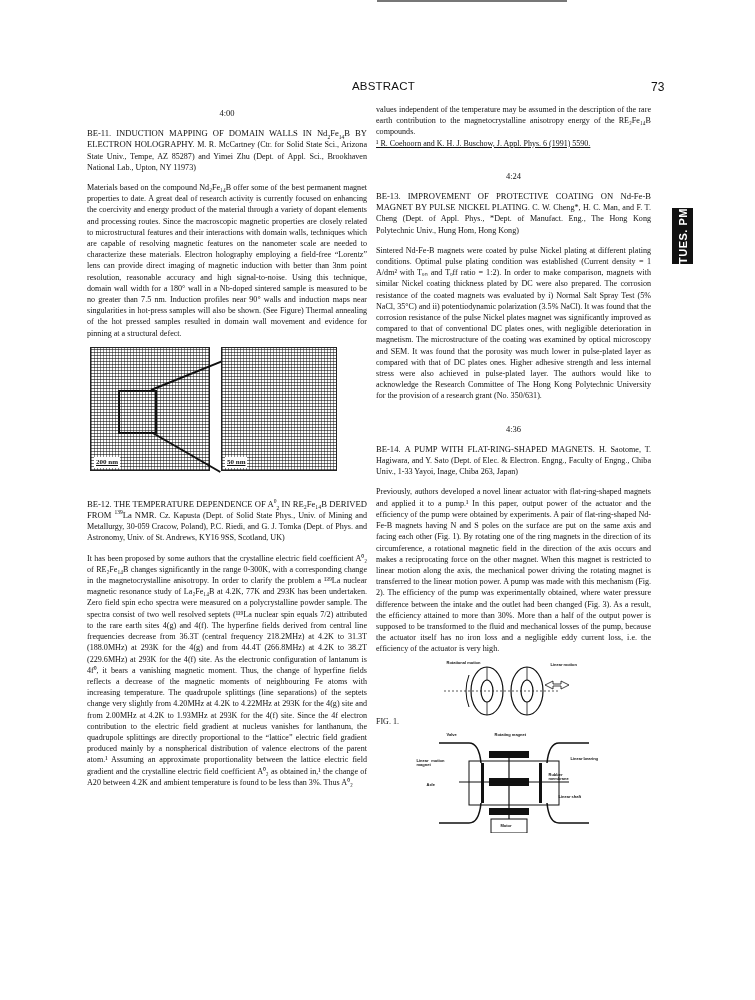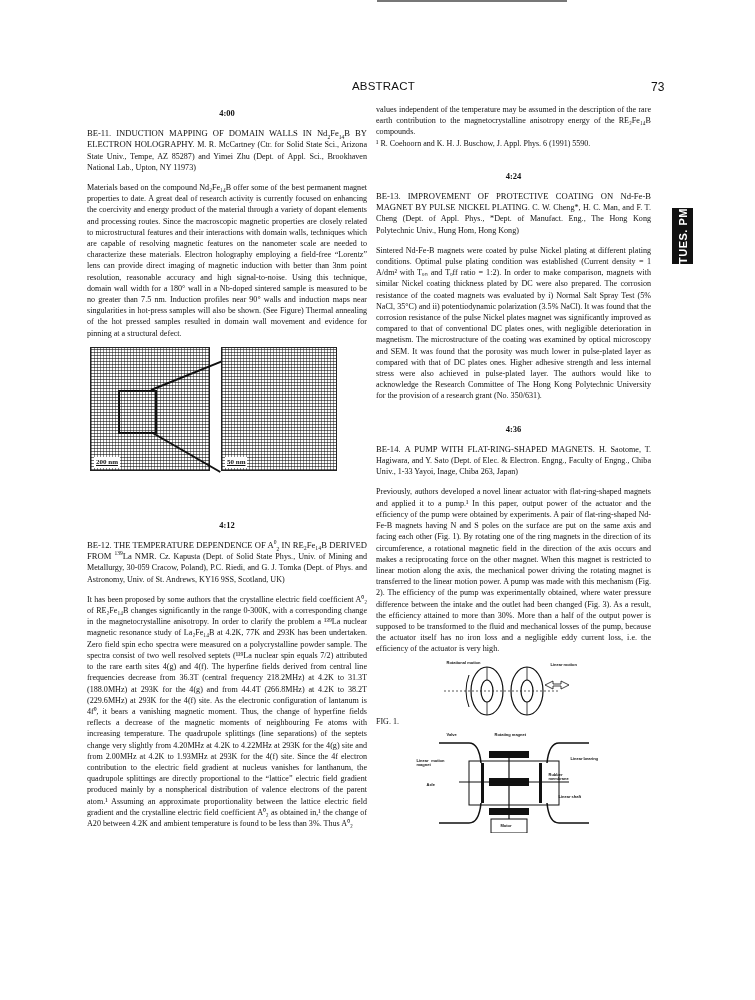--- a/index.html
+++ b/index.html
@@ -5,29 +5,29 @@
   html, body { margin:0; padding:0; background:#ffffff; }
   body { width:755px; height:1000px; position:relative; overflow:hidden;
          font-family:"Liberation Serif", serif; color:#111; }
   .topline { position:absolute; top:0; left:377px; width:190px; height:2px; background:#777; }
   .running-head { position:absolute; top:80px; left:0; width:755px; }
   .running-title { position:absolute; left:352px; top:0; font-family:"Liberation Sans", sans-serif; font-size:11.5px; letter-spacing:0.2px; }
   .page-number { position:absolute; left:651px; top:0; font-family:"Liberation Sans", sans-serif; font-size:12px; }
   .col { position:absolute; font-size:8.1px; line-height:11.2px; text-align:justify; }
   .col-left { left:87px; top:108px; width:280px; }
   .col-right { left:368px; top:104px; width:275px;margin-left:8px; }
-  .time { text-align:center; font-size:8.5px; font-weight:bold; margin:0 0 9px 0; }
+  .time { text-align:center; font-size:8.5px; font-weight:normal; margin:0 0 9px 0; }
   .abs-title { font-weight:normal; font-size:8.6px; }
   .authors { font-weight:normal; }
   .header-block { margin-bottom:9px; }
   p { margin:0; }
   .body p { text-indent:0; }
   .ref { font-size:8px; margin-top:5px; }
   sup, sub { font-size:5.5px; line-height:0; }
-  .figure1 { margin:8px 0 0 0; height:123px; position:relative; }
+  .figure1 { margin:8px 0 0 0; height:102px; position:relative; }
   .fig-panel { position:absolute; top:0; height:122px; border:1px solid #222;
      background-color:#fff;
      background-image:
       repeating-linear-gradient(0deg, rgba(0,0,0,0.55) 0 1px, transparent 1px 3px),
       repeating-linear-gradient(90deg, rgba(0,0,0,0.45) 0 1px, transparent 1px 3px);
   }
   .fig-panel.left { left:3px; width:118px; }
   .fig-panel.right { left:134px; width:114px; }
   .fig-inset { position:absolute; left:27px; top:42px; width:35px; height:40px; border:2px solid #111; }
   .scale-bar { position:absolute; bottom:2px; left:3px; font-size:7px; font-weight:bold; background:#fff; padding:0 2px; text-decoration:underline; }
@@ -76,37 +76,36 @@
       <div class="fig-line" style="left:64px; top:84px; width:80px; transform:rotate(30deg);"></div>
       <div class="fig-panel right">
         <span class="scale-bar">50 nm</span>
       </div>
     </div>
   </section>
 
   <div style="height:50px;"></div>
 
   <section>
-    <div class="time">4:12</div>
     <div class="header-block">
       <span class="abs-title">BE-12.</span>
       <span class="abs-title"> <span>THE TEMPERATURE DEPENDENCE OF A</span><sup>0</sup><sub>2</sub><span> IN RE₂Fe₁₄B DERIVED FROM </span><sup>139</sup><span>La NMR.</span></span>
       <span class="authors">Cz. Kapusta (Dept. of Solid State Phys., Univ. of Mining and Metallurgy, 30-059 Cracow, Poland), P.C. Riedi, and G. J. Tomka (Dept. of Phys. and Astronomy, Univ. of St. Andrews, KY16 9SS, Scotland, UK)</span>
     </div>
     <div class="body">
       <p>It has been proposed by some authors that the crystalline electric field coefficient A⁰₂ of RE₂Fe₁₄B changes significantly in the range 0-300K, with a corresponding change in the magnetocrystalline anisotropy. In order to clarify the problem a ¹³⁹La nuclear magnetic resonance study of La₂Fe₁₄B at 4.2K, 77K and 293K has been undertaken. Zero field spin echo spectra were measured on a polycrystalline powder sample. The spectra consist of two well resolved septets (¹³⁹La nuclear spin equals 7/2) attributed to the rare earth sites 4(g) and 4(f). The hyperfine fields derived from central line frequencies decrease from 36.3T (central frequency 218.2MHz) at 4.2K to 31.3T (188.0MHz) at 293K for the 4(g) and from 44.4T (266.8MHz) at 4.2K to 38.2T (229.6MHz) at 293K for the 4(f) site. As the electronic configuration of lantanum is 4f⁰, it bears a vanishing magnetic moment. Thus, the change of hyperfine fields reflects a decrease of the magnetic moments of neighbouring Fe atoms with increasing temperature. The quadrupole splittings (line separations) of the septets change very slightly from 4.20MHz at 4.2K to 4.22MHz at 293K for the 4(g) site and from 2.00MHz at 4.2K to 1.93MHz at 293K for the 4(f) site. Since the 4f electron contribution to the electric field gradient at nucleus vanishes for lanthanum, the quadrupole splittings are directly proportional to the “lattice” electric field gradient produced mainly by a nonspherical distribution of valence electrons of the parent atom.¹ Assuming an approximate proportionality between the lattice electric field gradient and the crystalline electric field coefficient A⁰₂ as obtained in,¹ the change of A20 between 4.2K and ambient temperature is found to be less than 3%. Thus A⁰₂</p>
     </div>
   </section>
 </div>
 
 <div class="col col-right">
 
   <section>
     <p>values independent of the temperature may be assumed in the description of the rare earth contribution to the magnetocrystalline anisotropy energy of the RE₂Fe₁₄B compounds.</p>
-    <p class="ref" style="margin-top:0;">¹ R. Coehoorn and K. H. J. Buschow, J. Appl. Phys. 6 (1991) 5590.</p>
+    <p class="ref" style="margin-top:0;text-decoration:underline;">¹ R. Coehoorn and K. H. J. Buschow, J. Appl. Phys. 6 (1991) 5590.</p>
   </section>
 
   <div style="height:22px;"></div>
 
   <section>
     <div class="time">4:24</div>
     <div class="header-block">
       <span class="abs-title">BE-13.</span>
       <span class="abs-title">IMPROVEMENT OF PROTECTIVE COATING ON Nd-Fe-B MAGNET BY PULSE NICKEL PLATING.</span>
       <span class="authors">C. W. Cheng*, H. C. Man, and F. T. Cheng (Dept. of Appl. Phys., *Dept. of Manufact. Eng., The Hong Kong Polytechnic Univ., Hung Hom, Hong Kong)</span>

